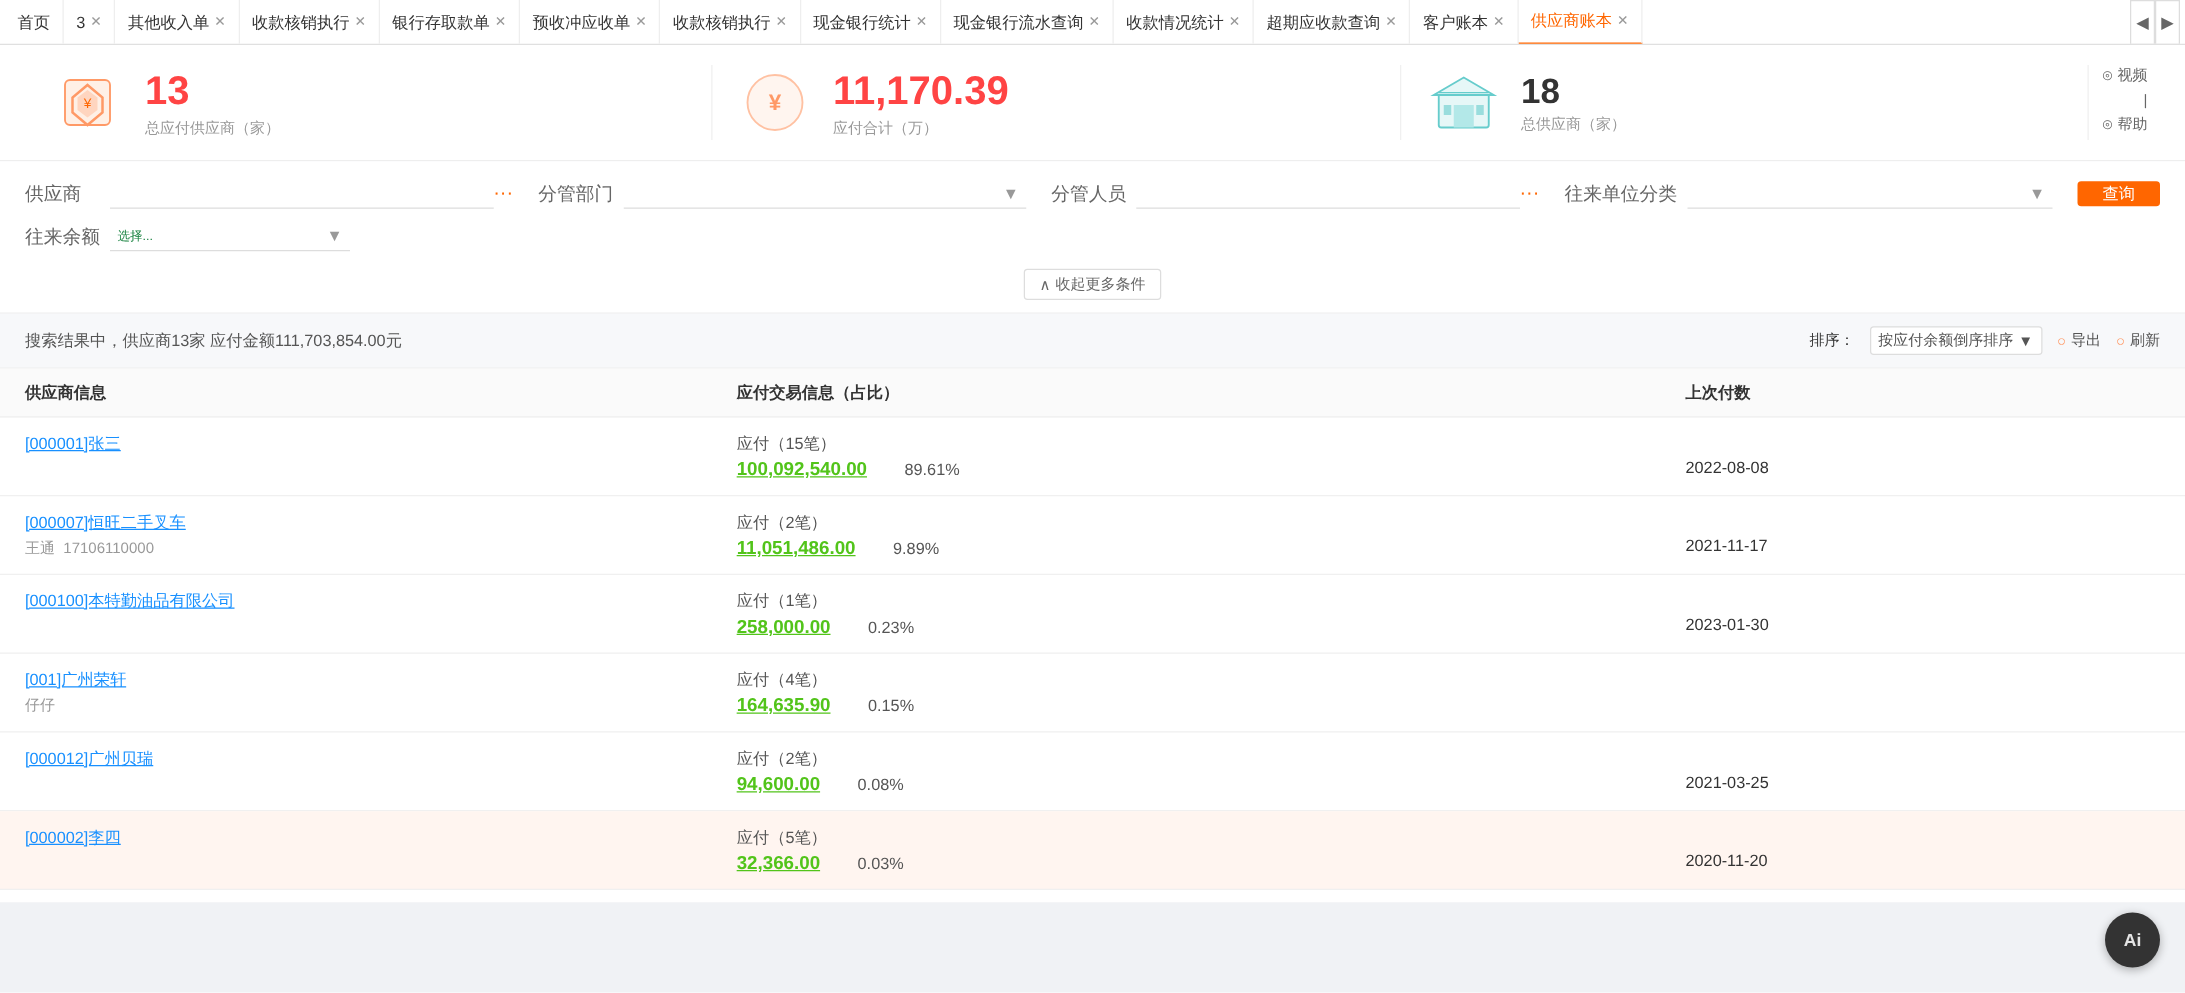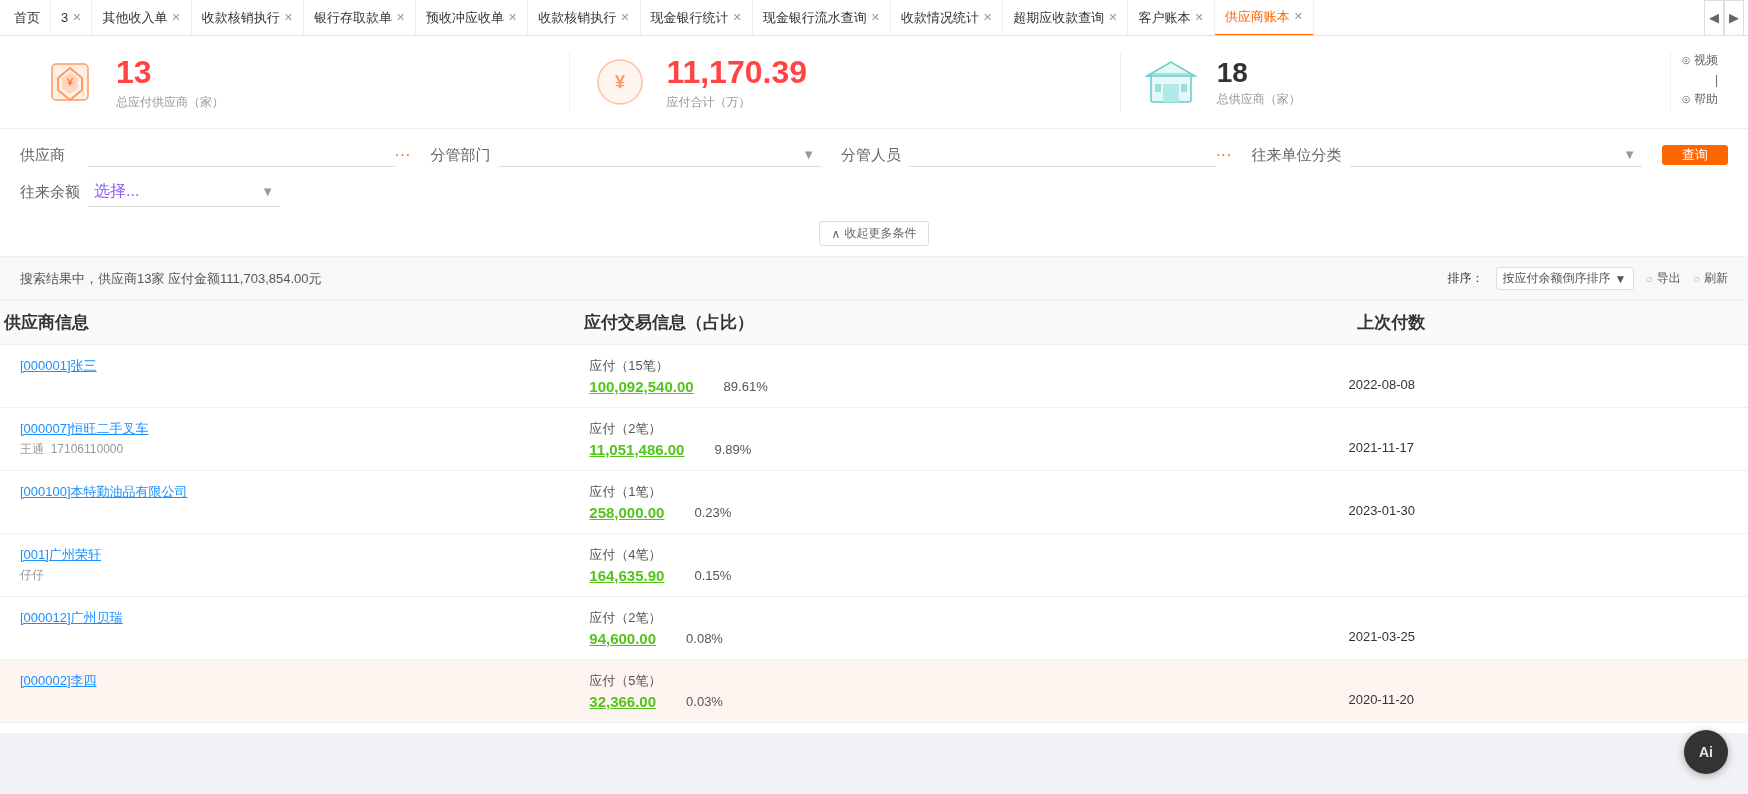--- a/index.html
+++ b/index.html
@@ -137,21 +137,21 @@
     .filter-select {
       display: flex;
       align-items: center;
       flex: 1;
       border: none;
       border-bottom: 1px solid #ddd;
       padding: 4px 6px;
       cursor: pointer;
       justify-content: space-between;
     }
-    .filter-select-text { color: #8b5cf6; font-size: 16px; }
+    .filter-select-text { color: #15803d; font-size: 10px; }
     .filter-dots { color: #ff6600; font-size: 16px; cursor: pointer; }
     .query-btn {
       background: #ff6600;
       color: #fff;
       border: none;
       padding: 1px 20px;
       border-radius: 3px;
       cursor: pointer;
       font-size: 13px;
       flex-shrink: 0;
@@ -214,25 +214,25 @@
       font-size: 12px;
     }
 
     
     .table-section {
       background: #fff;
       padding: 0 0 10px;
     }
     .table-header {
       display: flex;
-      padding: 10px 4px;
+      padding: 10px 20px;
       background: #fafafa;
       border-bottom: 1px solid #eee;
       font-weight: bold;
-      font-size: 17px;
+      font-size: 13px;
       color: #333;
     }
     .col-supplier { flex: 3; }
     .col-payable { flex: 4; }
     .col-lastpay { flex: 2; text-align: left; }
 
     .table-row {
       display: flex;
       padding: 12px 20px;
       border-bottom: 1px solid #f0f0f0;

